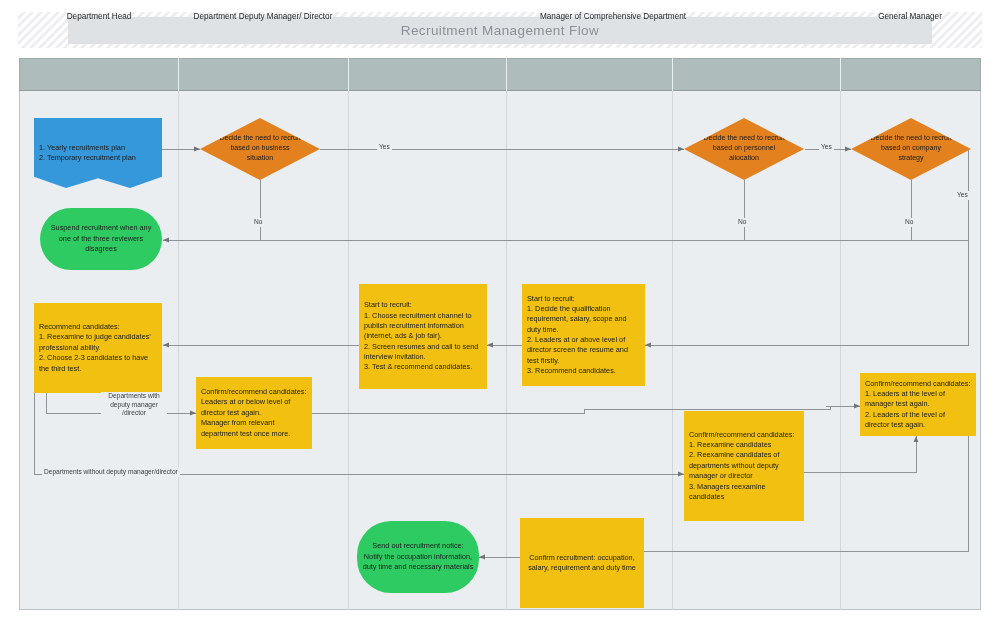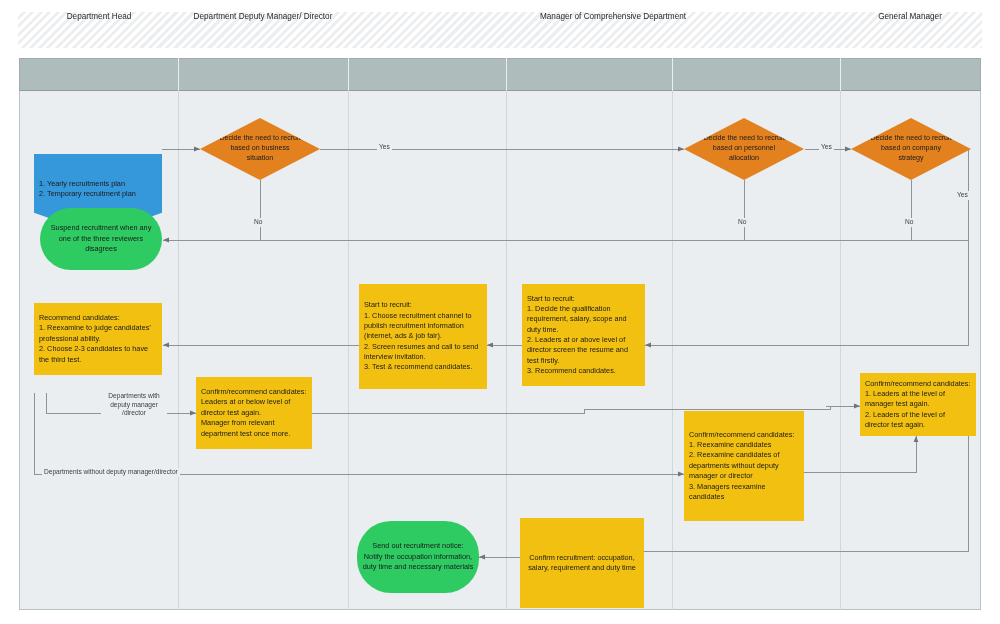--- a/index.html
+++ b/index.html
@@ -76,20 +76,23 @@
     position:absolute;font-size:6.6px;color:#3b4145;z-index:6;
     background:#eaeef0;padding:0 2px;white-space:pre-line;text-align:center;line-height:1.3;
   }
 </style>
 </head>
 <body>
 
 <div id="stage">
 
   <div class="title-hatch"></div>
+  <div class="title-band">
+    <span class="title-text">Recruitment Management Flow</span>
+  </div>
 
   <div class="lane-frame"></div>
 
   <div class="lsep" style="left:178px;"></div>
   <div class="lsep" style="left:348px;"></div>
   <div class="lsep" style="left:506px;"></div>
   <div class="lsep" style="left:672px;"></div>
   <div class="lsep" style="left:840px;"></div>
 
   <div class="header-row"></div>
@@ -146,30 +149,30 @@
       <path d="M826,406 L860,406" marker-end="url(#ah)"></path>
 
       <path d="M804,472 L916,472 L916,436" marker-end="url(#ah)"></path>
 
       <path d="M968,418 L968,551 L532,551" marker-end="url(#ah)"></path>
 
       <path d="M520,557 L479,557" marker-end="url(#ah)"></path>
     </g>
   </svg>
 
-  <div class="node n-doc" style="left:34px;top:118px;width:128px;height:70px;margin-top:36px;">
+  <div class="node n-doc" style="left:34px;top:118px;width:128px;height:70px;">
     <span class="nt n-left" style="text-align:left;">1. Yearly recruitments plan
 2. Temporary recruitment plan</span>
   </div>
 
   <div class="node n-green" style="left:40px;top:208px;width:122px;height:62px;">
     <span class="nt">Suspend recruitment when any one of the three reviewers disagrees</span>
   </div>
 
-  <div class="node n-rect n-left" style="left:34px;top:303px;width:128px;height:72px;">
+  <div class="node n-rect n-left" style="left:34px;top:303px;width:128px;height:90px;">
     <span class="nt" style="text-align:left;">   Recommend candidates:
 1. Reexamine to judge candidates’ professional ability.
 2. Choose 2-3 candidates to have the third test.</span>
   </div>
 
   <div class="node n-diamond" style="left:200px;top:118px;width:120px;height:62px;">
     <span class="nt" style="padding:0 14px;">Decide the need to recruit based on business situation</span>
   </div>
 
   <div class="node n-rect n-left" style="left:196px;top:377px;width:116px;height:72px;">

